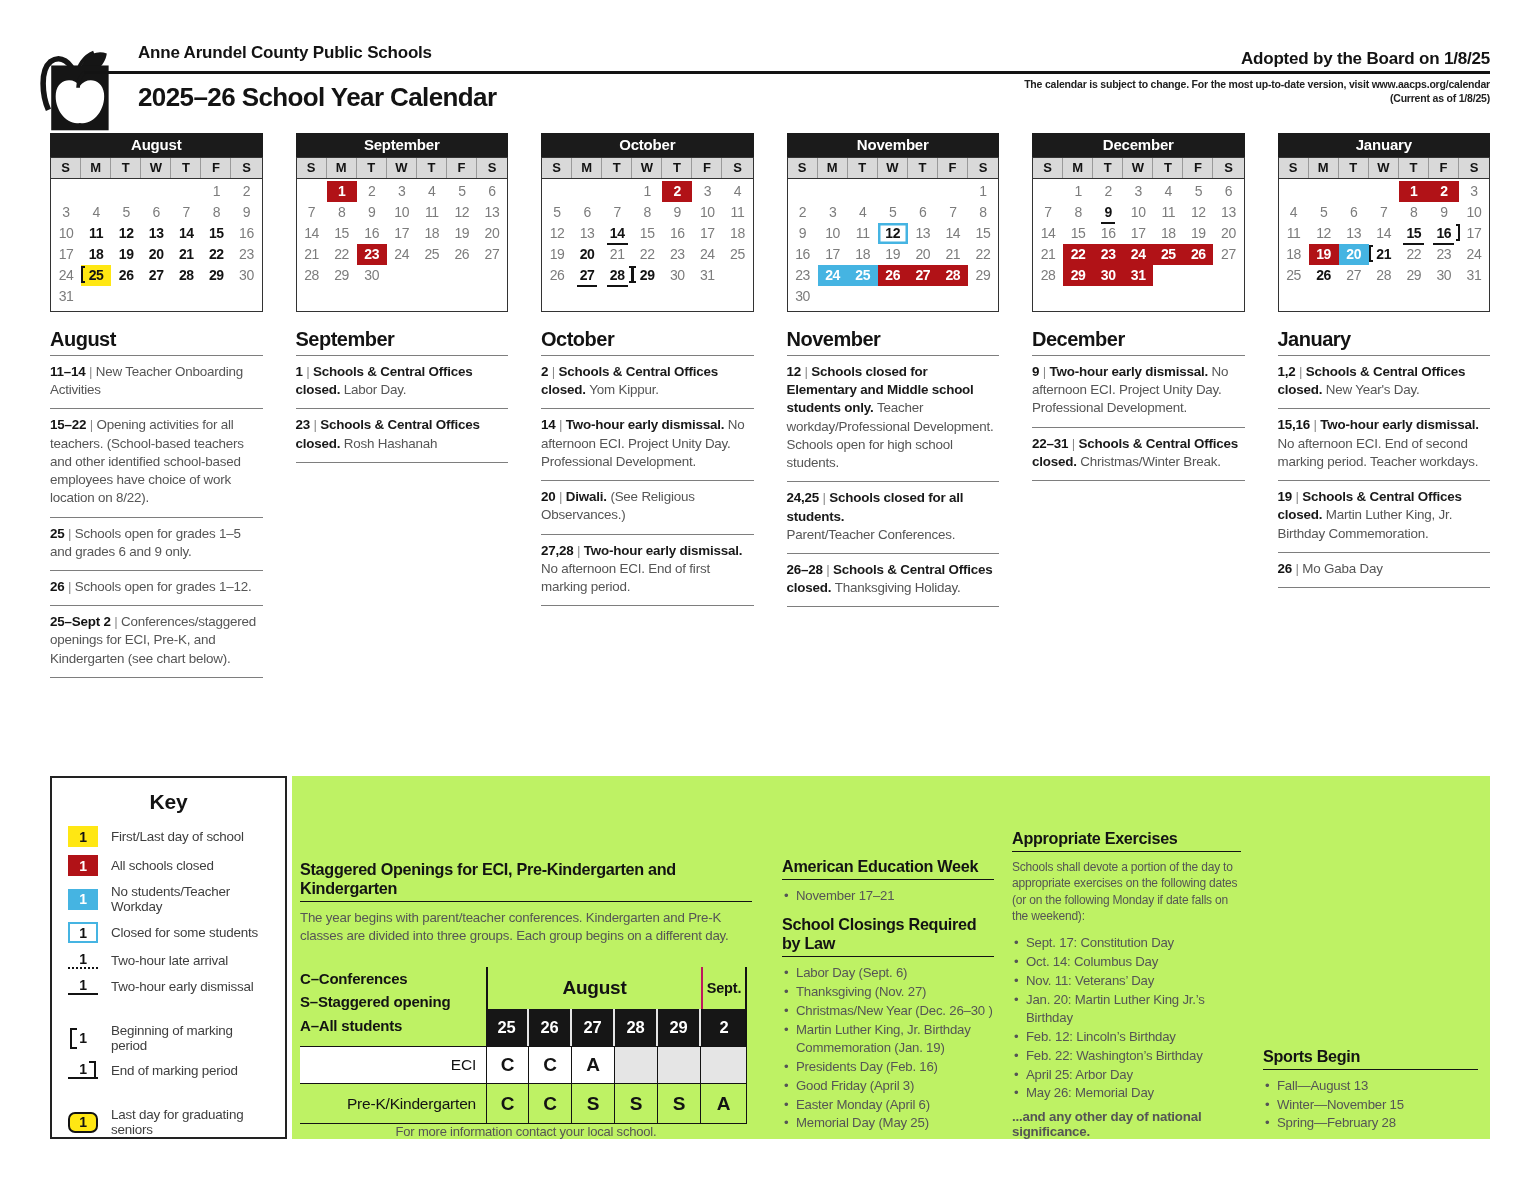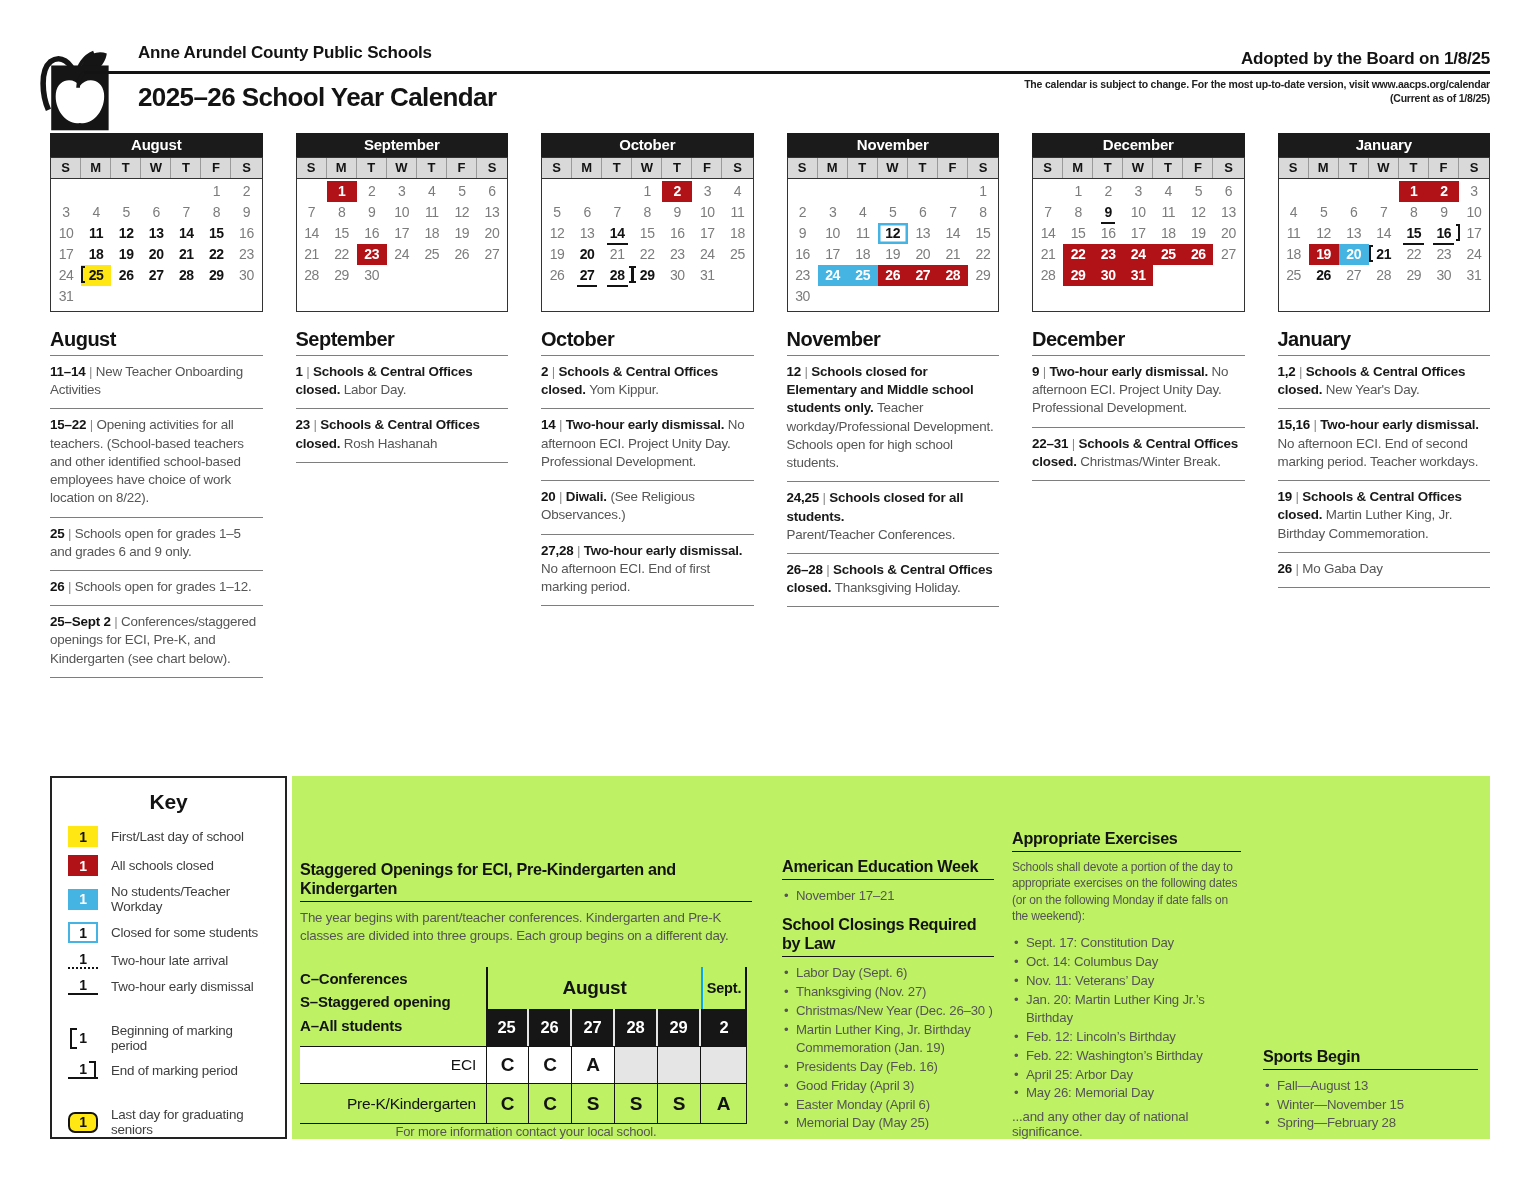--- a/index.html
+++ b/index.html
@@ -79,40 +79,40 @@
   .bullets li::before{content:'•';position:absolute;left:2px;}
 
   .col-staggered{width:474px;flex:none;padding:10px 14px 0 8px;box-sizing:border-box;}
   .stag-intro{font-size:13.3px;color:#555;line-height:1.35;}
   .stag-table{display:grid;grid-template-columns:186px repeat(5,43px) 46px;
               grid-template-rows:42px 37px 38px 40px;margin-top:22px;}
   .stag-legend{grid-column:1;grid-row:1/3;align-self:start;font-weight:700;font-size:15px;
                color:#131313;line-height:1.55;}
   .stag-mh{grid-row:1;display:flex;align-items:center;justify-content:center;font-weight:700;color:#131313;}
   .stag-mh.august{font-size:19px;border-left:2px solid #131313;}
-  .stag-mh.sept{font-size:14.5px;border-left:2px solid #0ea5e9;border-right:2px solid #131313;}
+  .stag-mh.sept{font-size:14.5px;border-left:2px solid #be185d;border-right:2px solid #131313;}
   .stag-date{grid-row:2;background:#161616;color:#fff;font-weight:700;font-size:16.5px;
              display:flex;align-items:center;justify-content:center;border-right:2.5px solid #e5e5e5;}
   .stag-date.septcol{border-left:2.5px solid #131313;border-right:2.5px solid #131313;}
   .stag-label{grid-column:1;display:flex;align-items:center;justify-content:flex-end;padding-right:10px;
               font-size:15.5px;color:#131313;border-bottom:1.5px solid #131313;}
   .stag-label.rt{border-top:1.5px solid #131313;}
   .stag-cell{display:flex;align-items:center;justify-content:center;font-weight:700;font-size:19px;
              color:#131313;border-right:1.5px solid #131313;border-bottom:1.5px solid #131313;}
   .stag-cell.rt{border-top:1.5px solid #131313;}
   .stag-cell.first{border-left:1.5px solid #131313;}
   .white{background:#fff;}
   .grayc{background:#e5e5e5;}
   .stag-foot{text-align:center;font-size:13px;color:#555;}
 
   .vdivider{width:2px;background:#1a1a1a;margin:8px 0;flex:none;}
   .col-aew{width:238px;flex:none;padding:10px 12px 0 14px;box-sizing:border-box;}
   .col-ex{width:245px;flex:none;padding:10px 10px 0 6px;box-sizing:border-box;}
   .ex-intro{font-size:12px;color:#555;line-height:1.36;margin-bottom:10px;}
-  .ex-footer{font-size:13.3px;color:#555;margin-top:4px;}
+  .ex-footer{font-size:13.3px;color:#555;margin-top:4px;font-weight:bold;}
   .col-sports{flex:1;padding:10px 12px 0 12px;box-sizing:border-box;}
 </style>
 </head>
 <body>
 
 <div class="page">
 
   <svg class="logo" viewBox="0 0 100 108" xmlns="http://www.w3.org/2000/svg" aria-hidden="true">
     <path d="M46 46 C42 30 30 22 19 30 C8 39 10 66 17 82" fill="none" stroke="#151515" stroke-width="6"></path>
     <path d="M50 44 C52 26 66 16 80 21 C78 35 66 44 50 44 Z" fill="#151515"></path>

